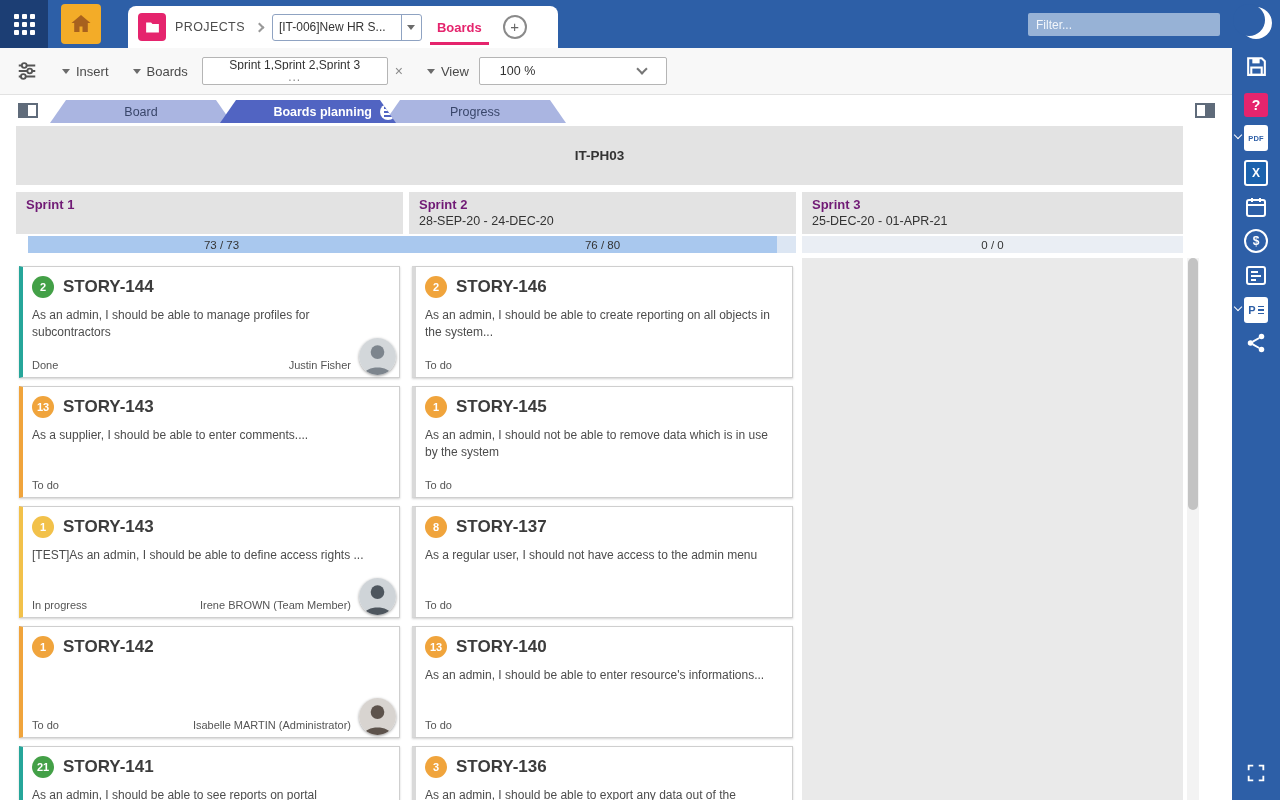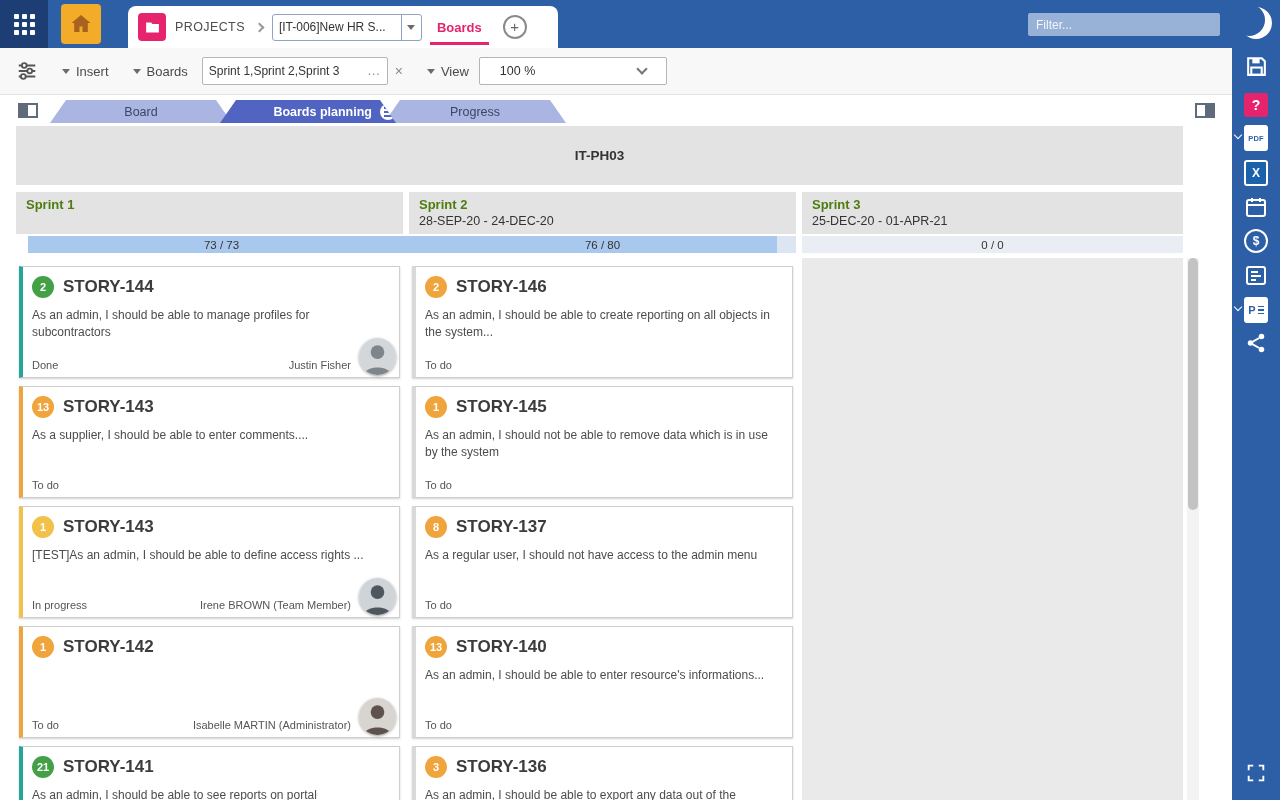--- a/index.html
+++ b/index.html
@@ -24,21 +24,21 @@
   .boards-tab::after { content:""; position:absolute; left:0; right:0; bottom:0; height:3px; background:#e5246d; }
   .plus-btn { width:24px; height:24px; border:2px solid #8a8a8a; border-radius:50%; margin-left:14px; color:#666; font-size:15px; line-height:20px; text-align:center; cursor:pointer; }
   .filter-input { position:absolute; left:1028px; top:13px; width:192px; height:23px; background:#97b2d6; border:none; border-radius:2px; color:#fff; font-size:12px; padding:0 8px; font-family:"Liberation Sans", sans-serif; }
   .filter-input::placeholder { color:#f2f6fb; opacity:1; }
 
   
   .toolbar { position:absolute; left:0; top:48px; width:1232px; height:47px; background:#f8f8f8; border-bottom:1px solid #e2e2e2; display:flex; align-items:center; padding:0 16px; }
   .tb-label { font-size:13px; color:#4a4a4a; margin-left:6px; cursor:pointer; }
   .tune-icon { cursor:pointer; display:flex; }
   .tb-caret { margin-left:24px; cursor:pointer; }
-  .sprint-box { margin-left:14px; width:186px; height:28px; background:#fff; border:1px solid #b5b5b5; border-radius:2px; display:flex; align-items:center; padding:0 6px; }
+  .sprint-box { margin-left:14px; width:186px; height:28px; background:#fff; border:1px solid #b5b5b5; border-radius:2px; display:flex; align-items:center; padding:0 6px;flex-direction:column; }
   .sprint-box .val { flex:1; font-size:12px; color:#333; white-space:nowrap; overflow:hidden; }
   .sprint-box .dots { font-size:12px; color:#888; letter-spacing:1px; cursor:pointer; }
   .clear-x { margin-left:7px; color:#8a8a8a; font-size:14px; cursor:pointer; }
   .zoom-select { margin-left:10px; width:188px; height:28px; background:#fff; border:1px solid #b5b5b5; border-radius:2px; display:flex; align-items:center; padding:0 20px; cursor:pointer; }
   .zoom-select .val { flex:1; font-size:12.5px; color:#333; }
   .chev-down { width:8px; height:8px; border-right:2px solid #767676; border-bottom:2px solid #767676; transform:rotate(45deg); margin-top:-4px; }
 
   
   .tabstrip { position:absolute; left:0; top:95px; width:1232px; height:29px; background:#fff; }
   .ptoggle { position:absolute; top:8px; width:20px; height:15px; border:2px solid #5f6b7a; background:#fff; display:flex; cursor:pointer; }
@@ -50,21 +50,21 @@
   .tab.active { background:#5164c2; color:#fff; font-size:12.5px; font-weight:700; z-index:2; }
   .t-board { width:182px; }
   .t-bp { width:176px; margin-left:-12px;justify-content:flex-end; }
   .t-prog { width:182px; margin-left:-12px; }
   .burger { width:16px; height:16px; border-radius:50%; background:#fff; display:flex; flex-direction:column; align-items:center; justify-content:center; gap:2px; }
   .burger i { display:block; width:8px; height:2px; background:#5164c2; }
 
   
   .phase-band { position:absolute; left:16px; top:126px; width:1167px; height:59px; background:#e3e3e3; display:flex; align-items:center; justify-content:center; font-size:13.5px; font-weight:700; color:#333; }
   .col-header { position:absolute; top:192px; height:42px; background:#e3e3e3; padding:5px 10px; }
-  .col-name { font-size:13px; font-weight:700; color:#4d7c0f; }
+  .col-name { font-size:13px; font-weight:700; color:#701a75; }
   .col-dates { font-size:12.5px; color:#333; margin-top:2px; }
   .ch1 { left:16px; width:387px; }
   .ch2 { left:409px; width:387px; }
   .ch3 { left:802px; width:381px; }
   .progress { position:absolute; top:236px; height:17px; background:#dce6f3; overflow:hidden; }
   .progress.light { background:#eaeef4; }
   .progress-fill { position:absolute; left:0; top:0; bottom:0; background:#a9c8ee; }
   .progress-label { position:absolute; inset:0; display:flex; align-items:center; justify-content:center; font-size:11.5px; color:#333; }
   .p1 { left:28px; width:387px; }
   .p2 { left:409px; width:387px; }

